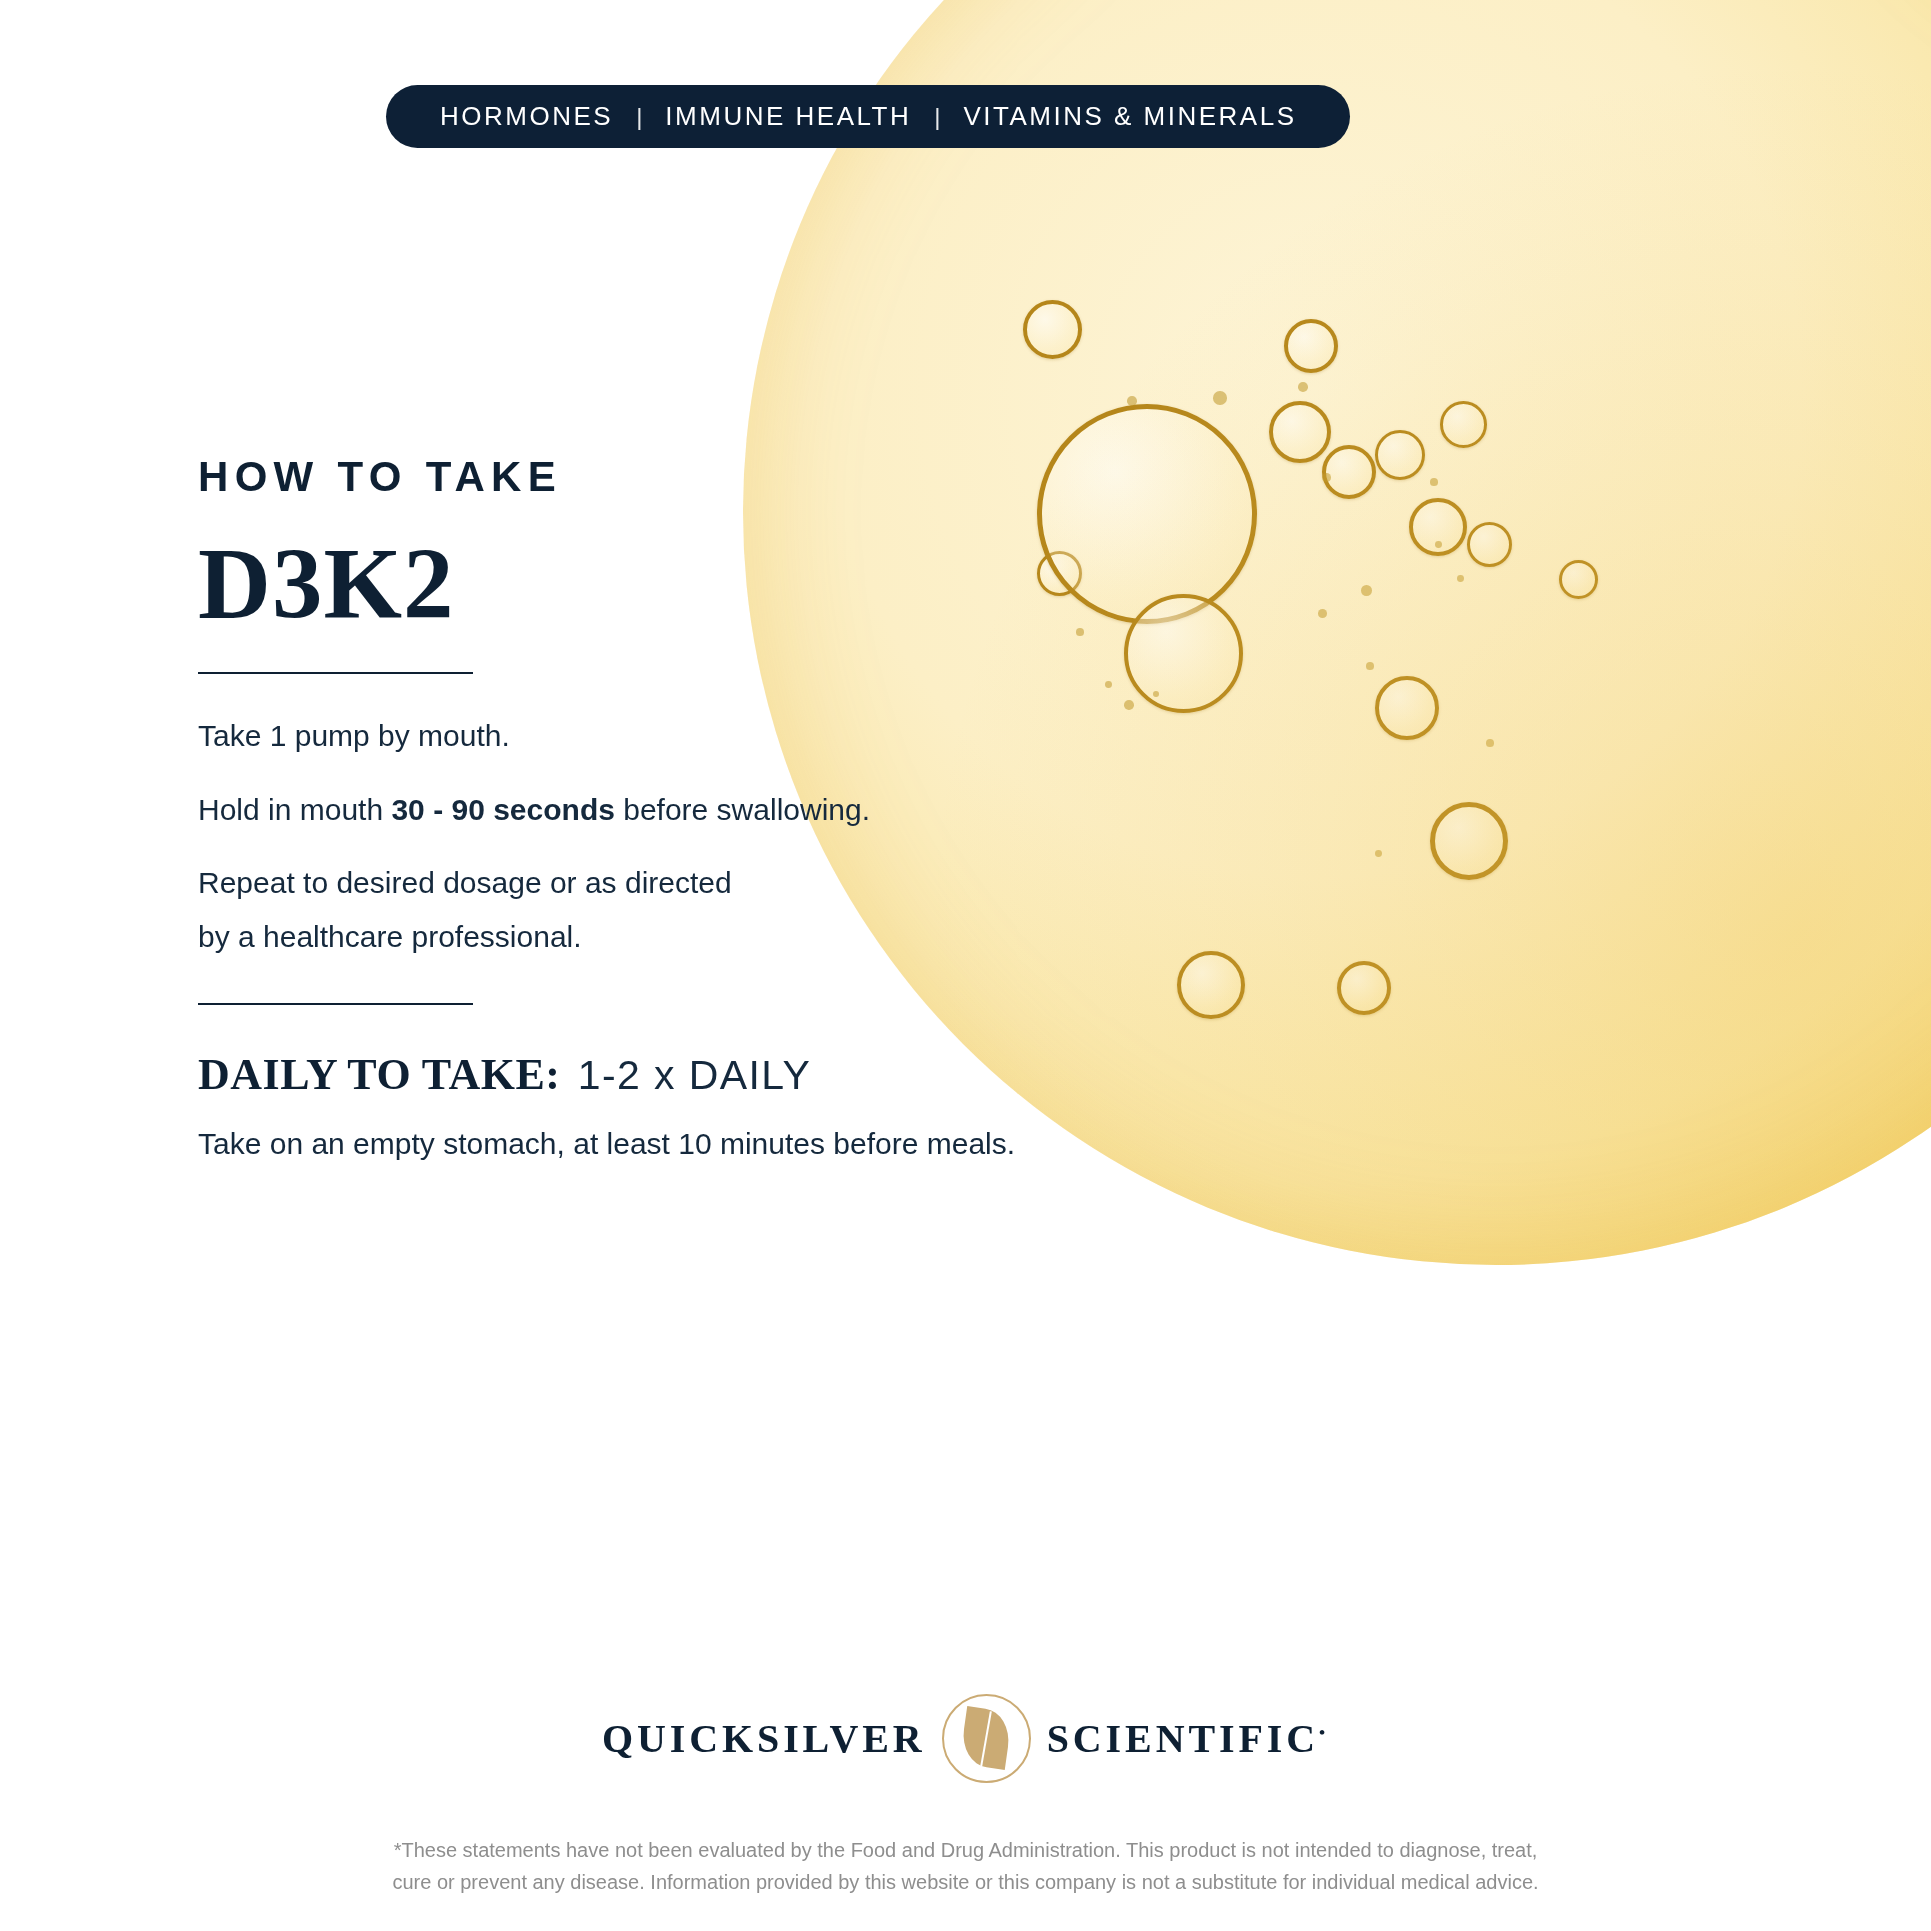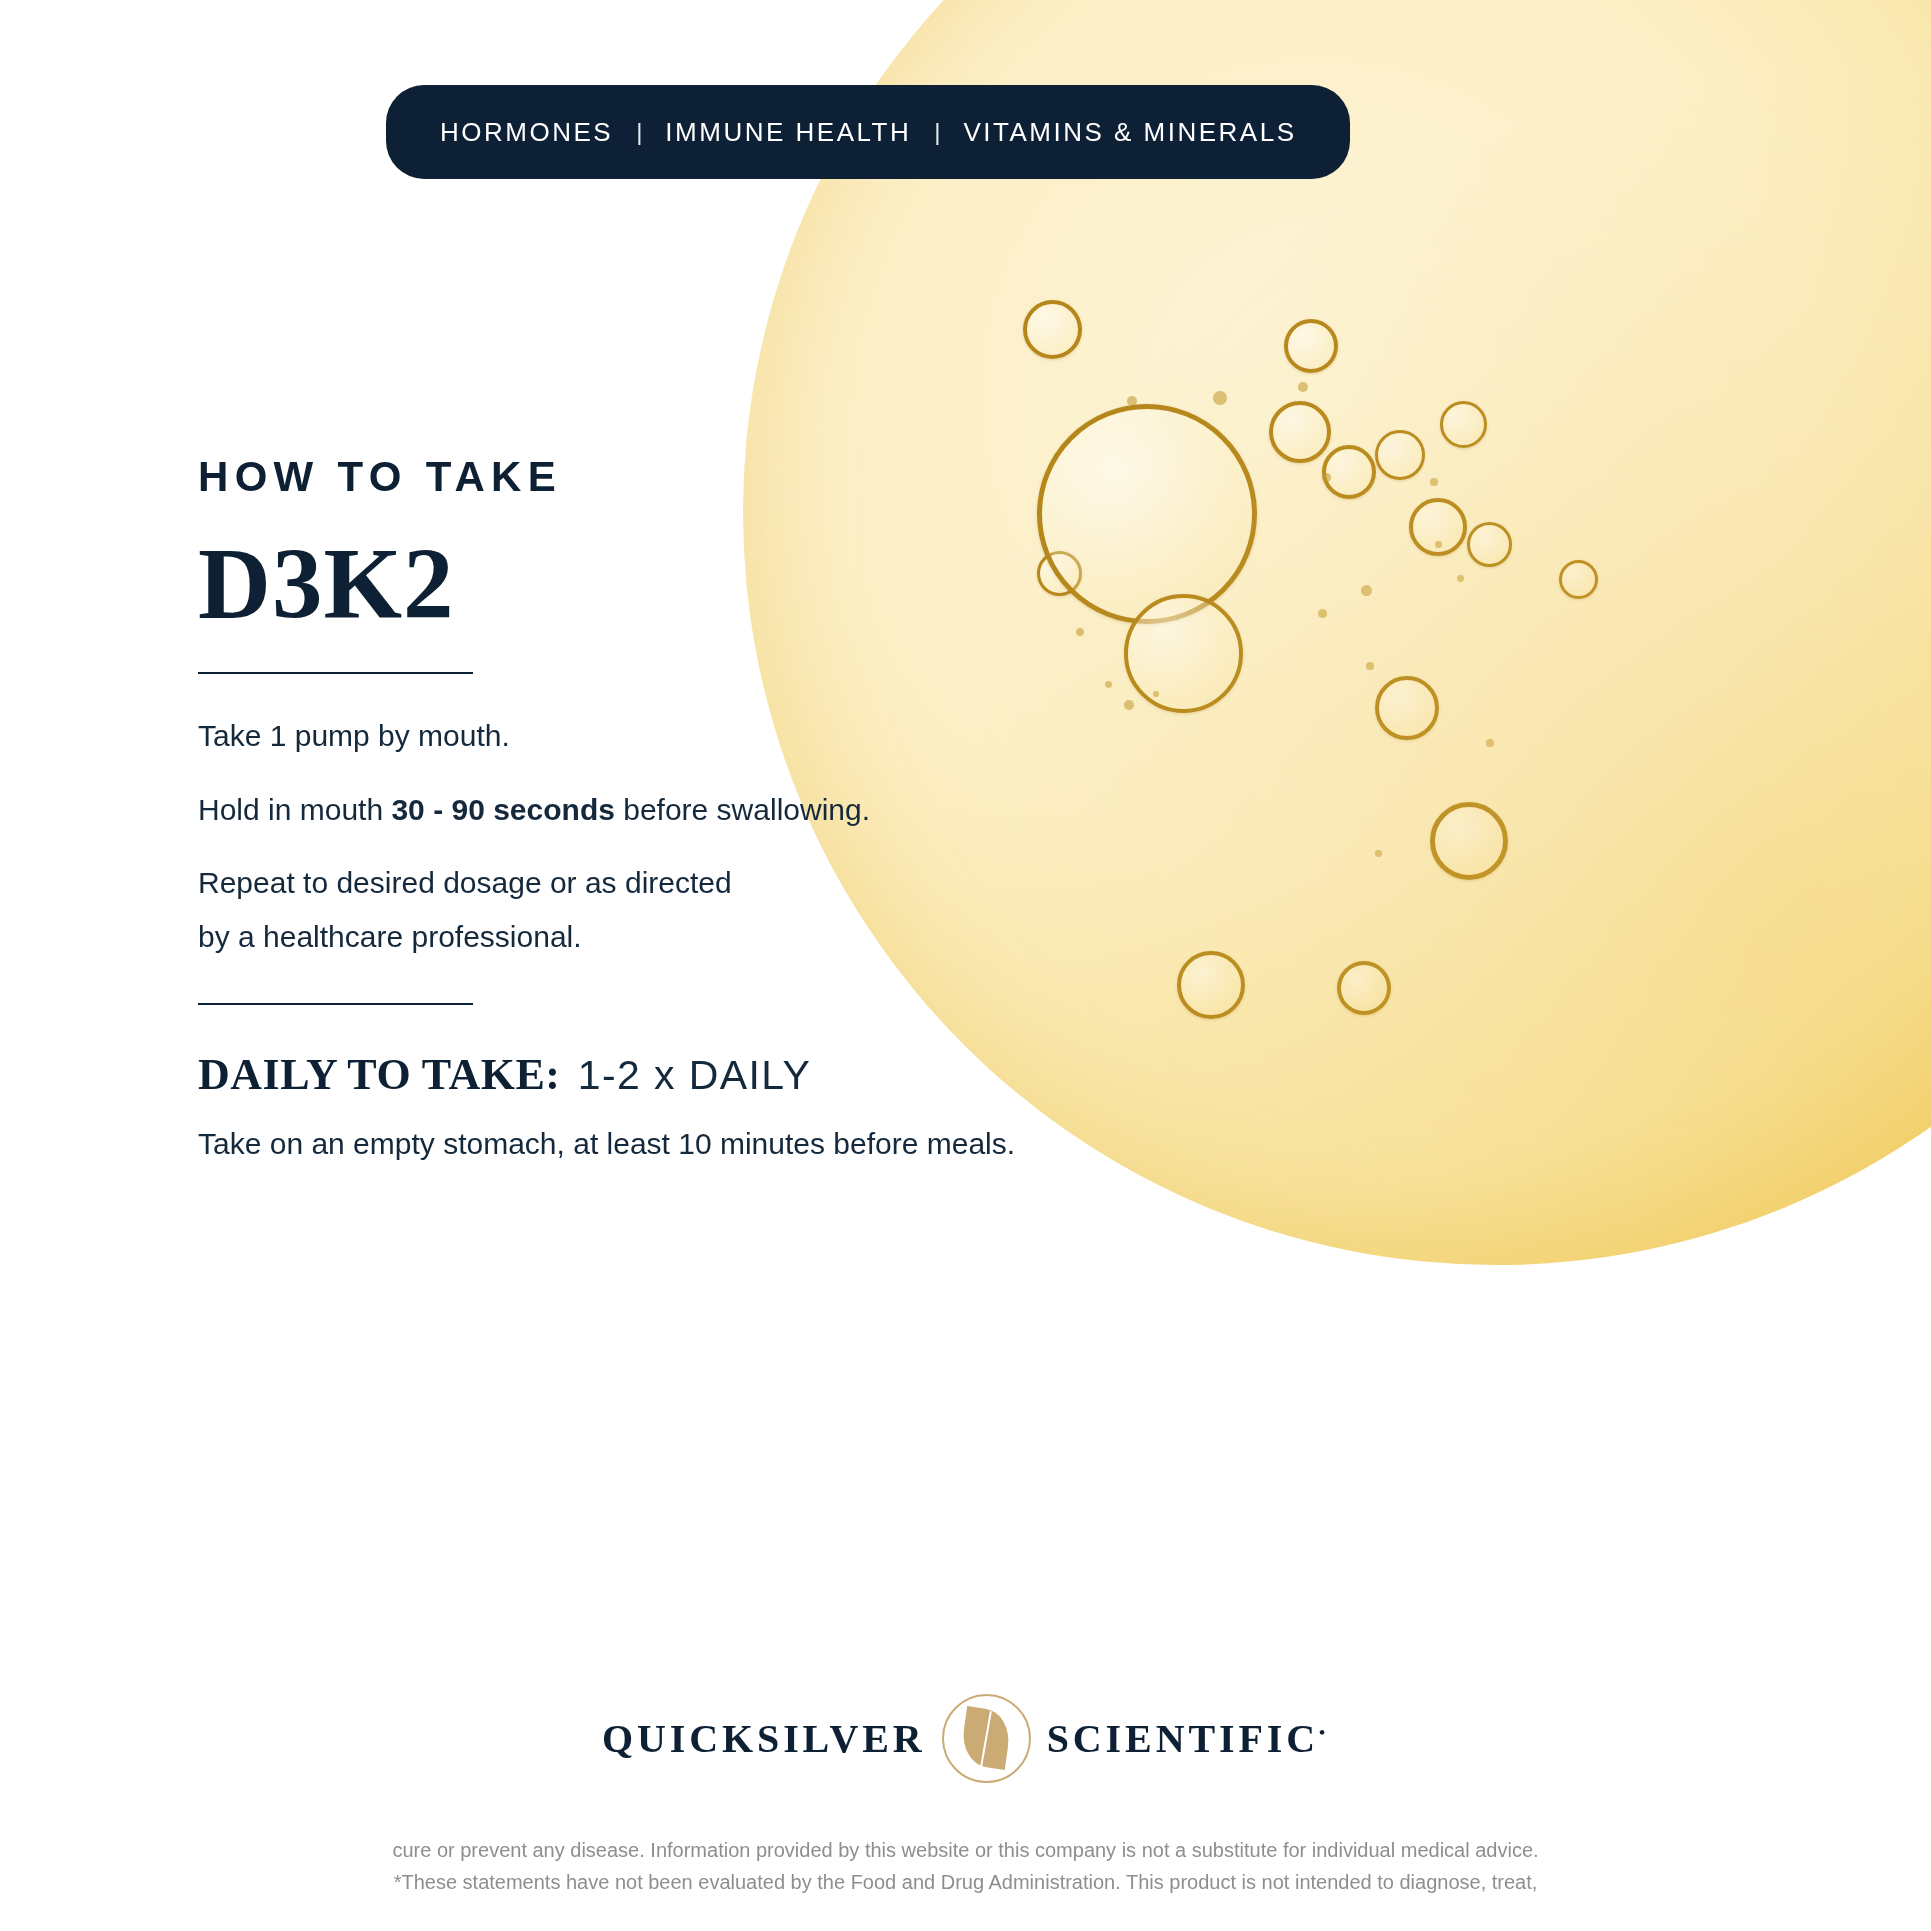--- a/index.html
+++ b/index.html
@@ -48,21 +48,21 @@
     position: absolute;
     border-radius: 50%;
     background: rgba(190,150,40,0.55);
   }
 
   
   .top-pill {
     position: absolute;
     left: 386px;
     top: 85px;
-    height: 94px;
+    height: 63px;
     padding: 0 54px;
     background: #0d2036;
     border-radius: 38px;
     display: flex;
     align-items: center;
     justify-content: center;
     gap: 0px;
     z-index: 5;
   }
   .top-pill .item {
@@ -303,16 +303,16 @@
   <span class="brand-word">QUICKSILVER</span>
   <span class="brand-mark">
     <span class="ring"></span>
     <span class="leaf"></span>
     <span class="stem"></span>
   </span>
   <span class="brand-word"><span>SCIENTIFIC</span><span class="brand-tm">•</span></span>
 </div>
 
 <div class="disclaimer">
+  <div>*These statements have not been evaluated by the Food and Drug Administration. This product is not intended to diagnose, treat,</div>
   <div>cure or prevent any disease. Information provided by this website or this company is not a substitute for individual medical advice.</div>
-  <div>*These statements have not been evaluated by the Food and Drug Administration. This product is not intended to diagnose, treat,</div>
 </div>
 
 
 </body></html>

